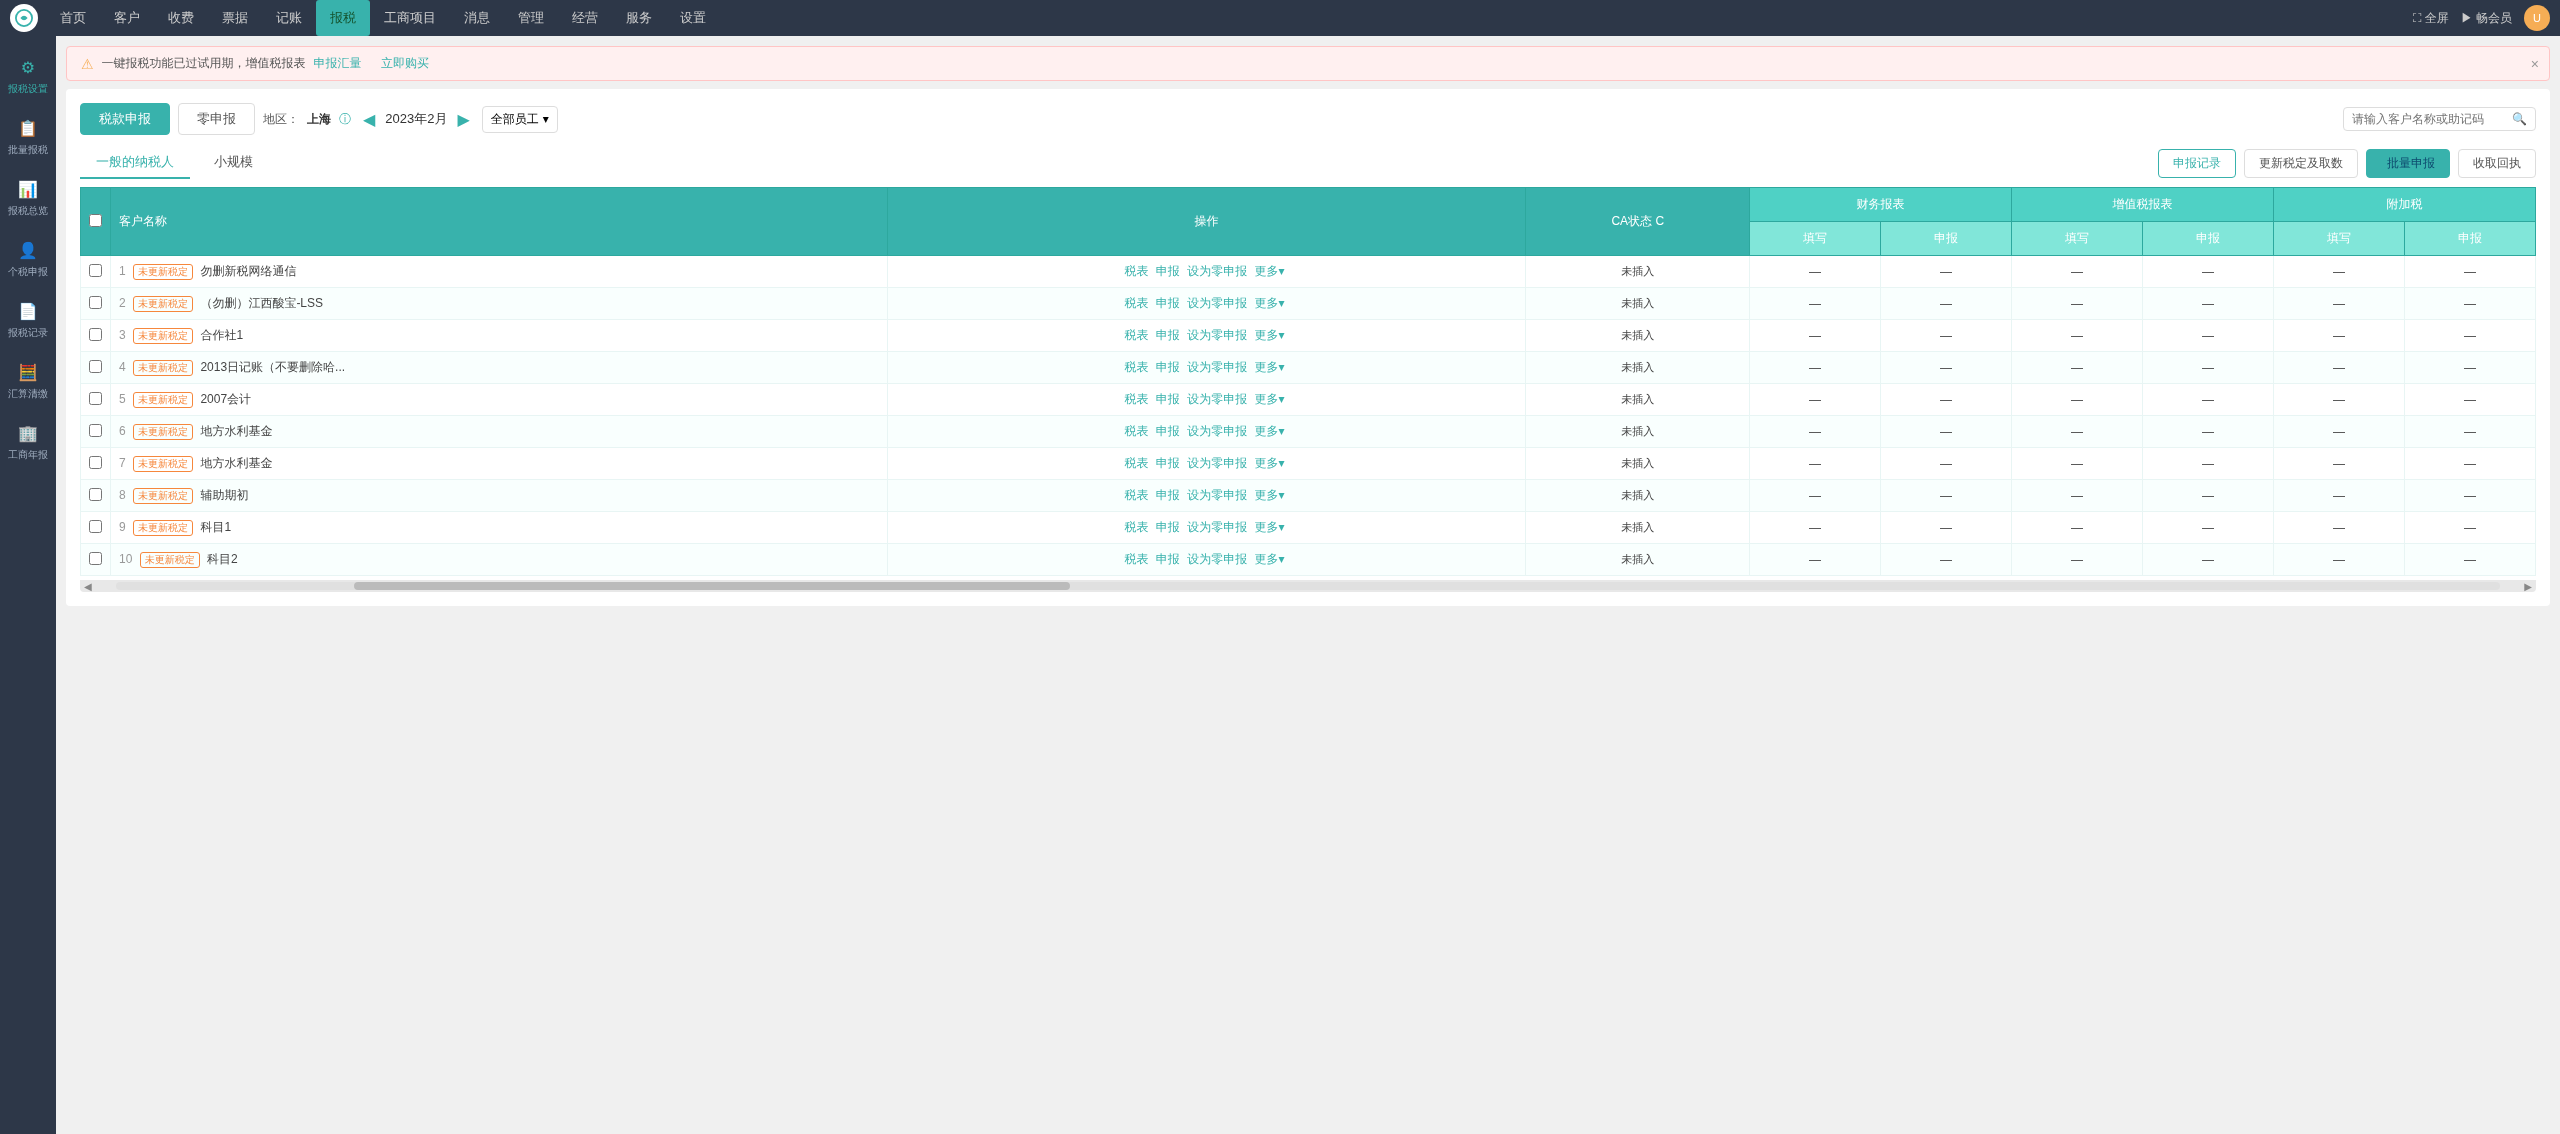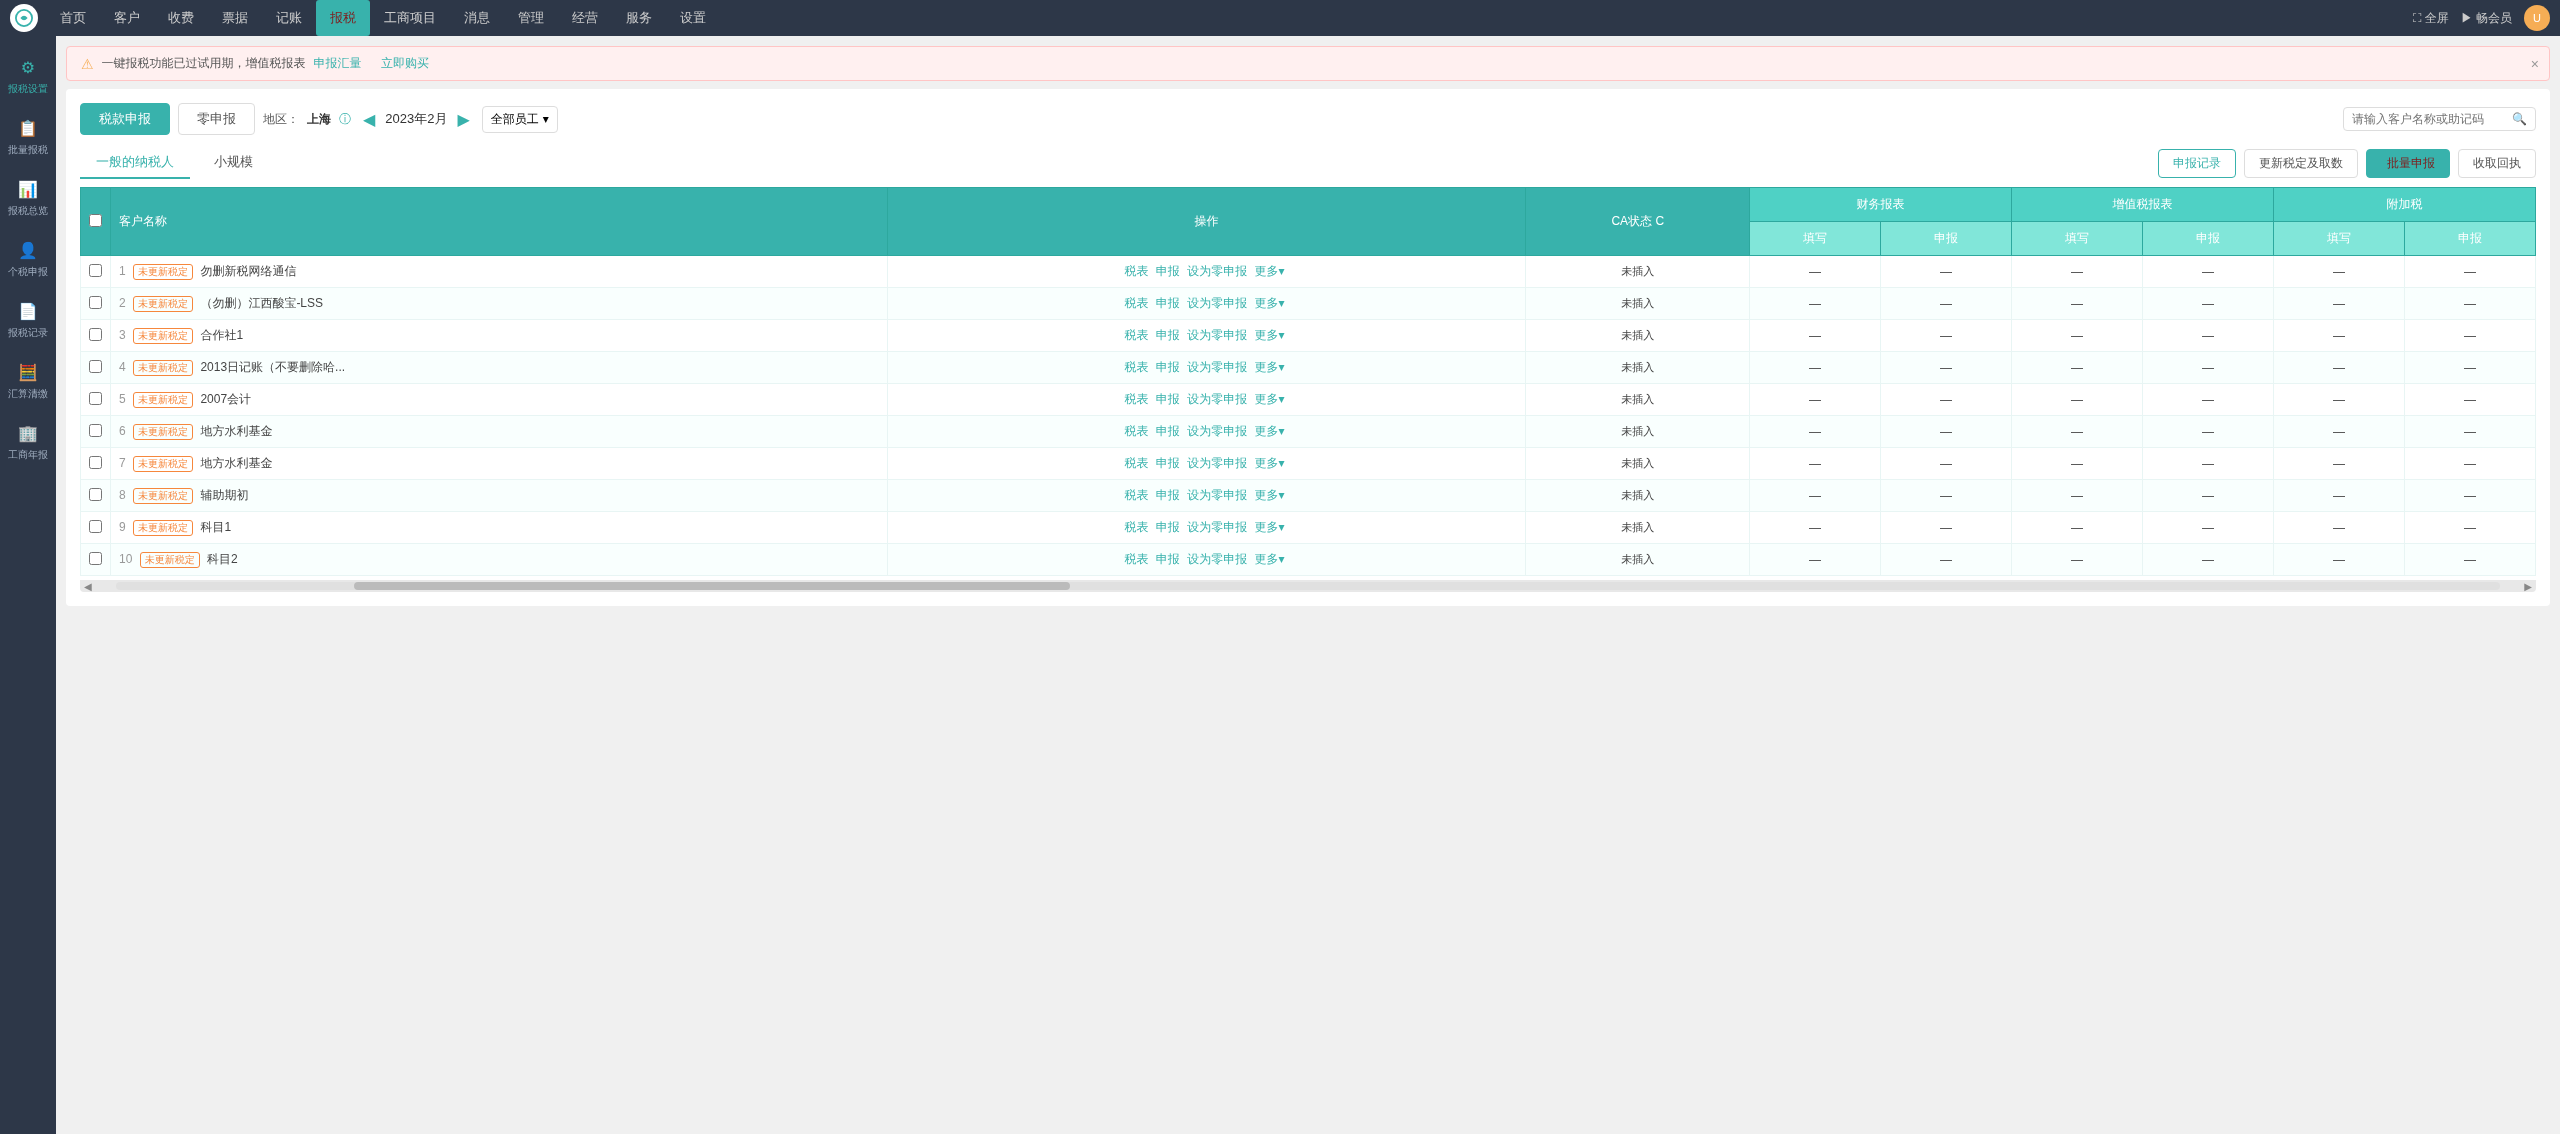--- a/index.html
+++ b/index.html
@@ -27,21 +27,21 @@
     .top-nav .nav-item {
       padding: 0 14px;
       height: 36px;
       display: flex; align-items: center;
       cursor: pointer;
       font-size: 13px;
       color: #ccc;
     }
     .top-nav .nav-item.active {
       background: #38b2ac;
-      color: #7f1d1d;
+      color: #14532d;
       border-radius: 3px;
     }
     .top-nav .right-actions {
       margin-left: auto;
       display: flex; align-items: center; gap: 12px;
       font-size: 12px;
     }
     .top-nav .right-actions span { color: #ccc; cursor: pointer; }
     .top-nav .avatar {
       width: 26px; height: 26px;
@@ -193,21 +193,21 @@
       padding: 5px 14px;
       border-radius: 4px;
       border: 1px solid #ddd;
       cursor: pointer;
       font-size: 12px;
       background: #fff;
       color: #555;
     }
     .btn.primary {
       background: #38b2ac;
-      color: #7f1d1d;
+      color: #0c4a6e;
       border-color: #38b2ac;
       padding-left: 20px;
     }
     .btn.outline-primary {
       border-color: #38b2ac;
       color: #38b2ac;
     }
 
     
     .data-table {

